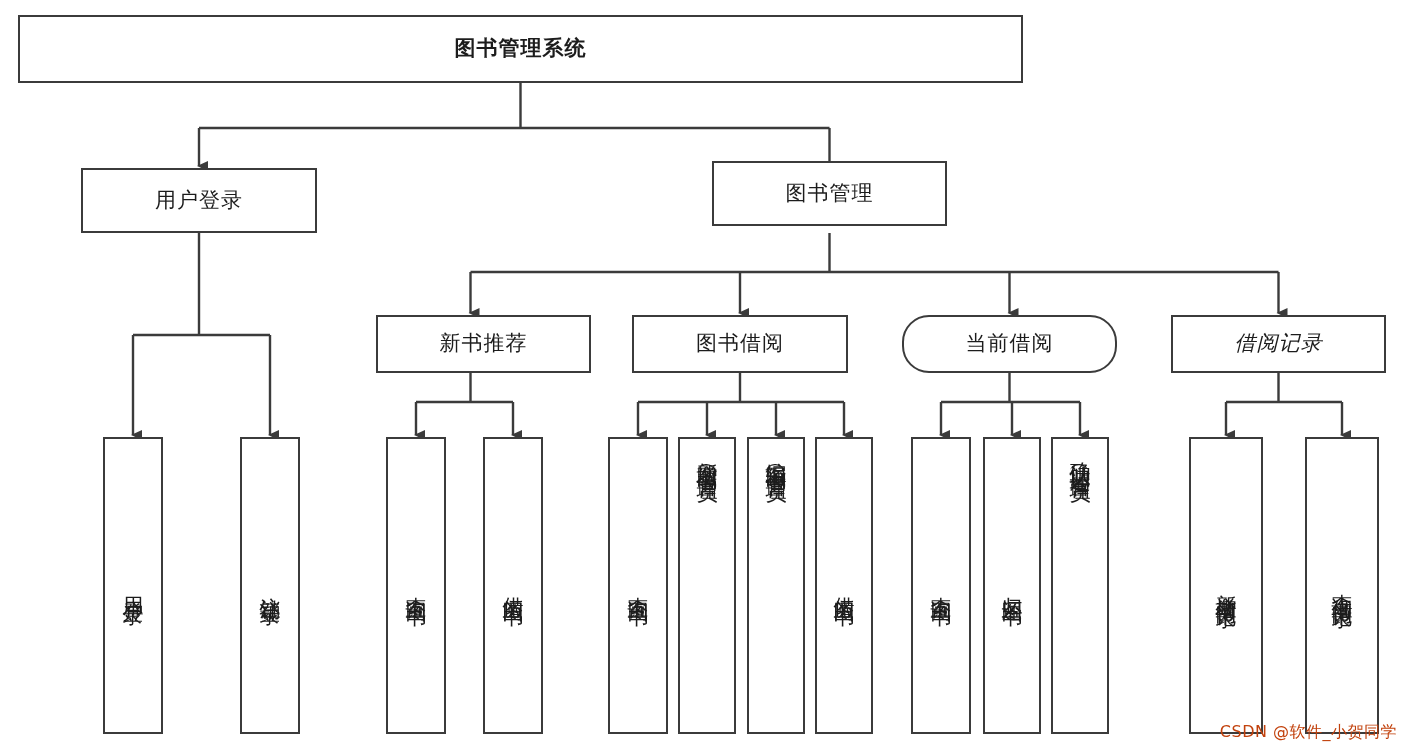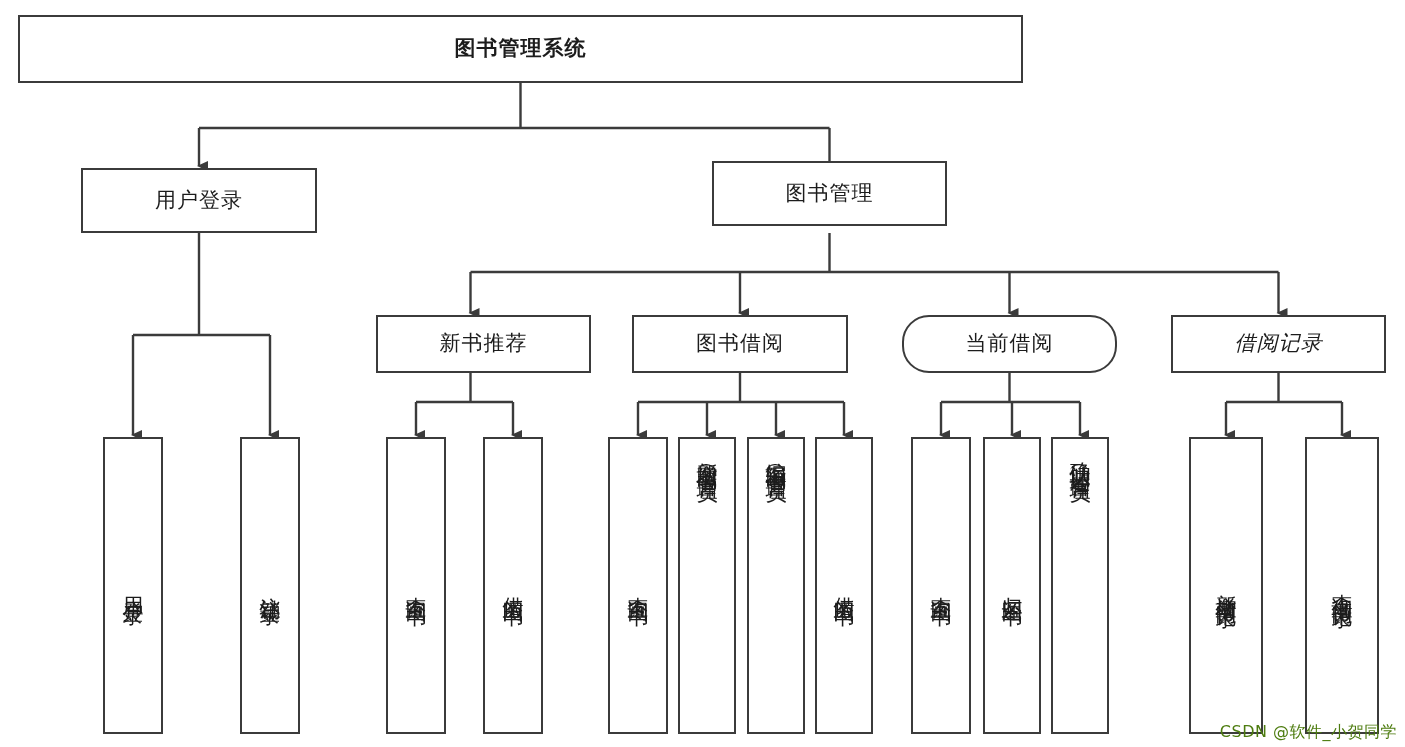--- a/index.html
+++ b/index.html
@@ -9,21 +9,21 @@
   svg#wires{position:absolute;left:0;top:0;width:1405px;height:747px;}
   .node{position:absolute;box-sizing:border-box;background:#ffffff;
         border:2px solid #3b3b3b;display:flex;align-items:center;
         justify-content:center;}
   .node.h span{font-size:21px;color:#1c1c1c;line-height:1.1;letter-spacing:1px;}
   .node.v{align-items:flex-start;justify-content:center;padding-top:6px;}
   .node.v span{writing-mode:vertical-rl;text-orientation:upright;
                font-size:21px;color:#1c1c1c;letter-spacing:3px;line-height:1.15;}
   .node.v.mid{align-items:center;padding-top:0;}
   #watermark{position:absolute;right:8px;bottom:4px;font-size:16px;
-             color:#4d7c0f;white-space:nowrap;letter-spacing:.5px;}
+             color:#c2410c;white-space:nowrap;letter-spacing:.5px;}
 </style>
 </head>
 <body>
 
 <div id="stage">
   <svg id="wires" viewBox="0 0 1405 747">
     <defs>
       <marker id="arw" markerWidth="12" markerHeight="12" refX="5" refY="9" orient="auto" markerUnits="userSpaceOnUse">
         <path d="M0,0 L10,0 L5,11 Z" fill="#3b3b3b"></path>
       </marker>

